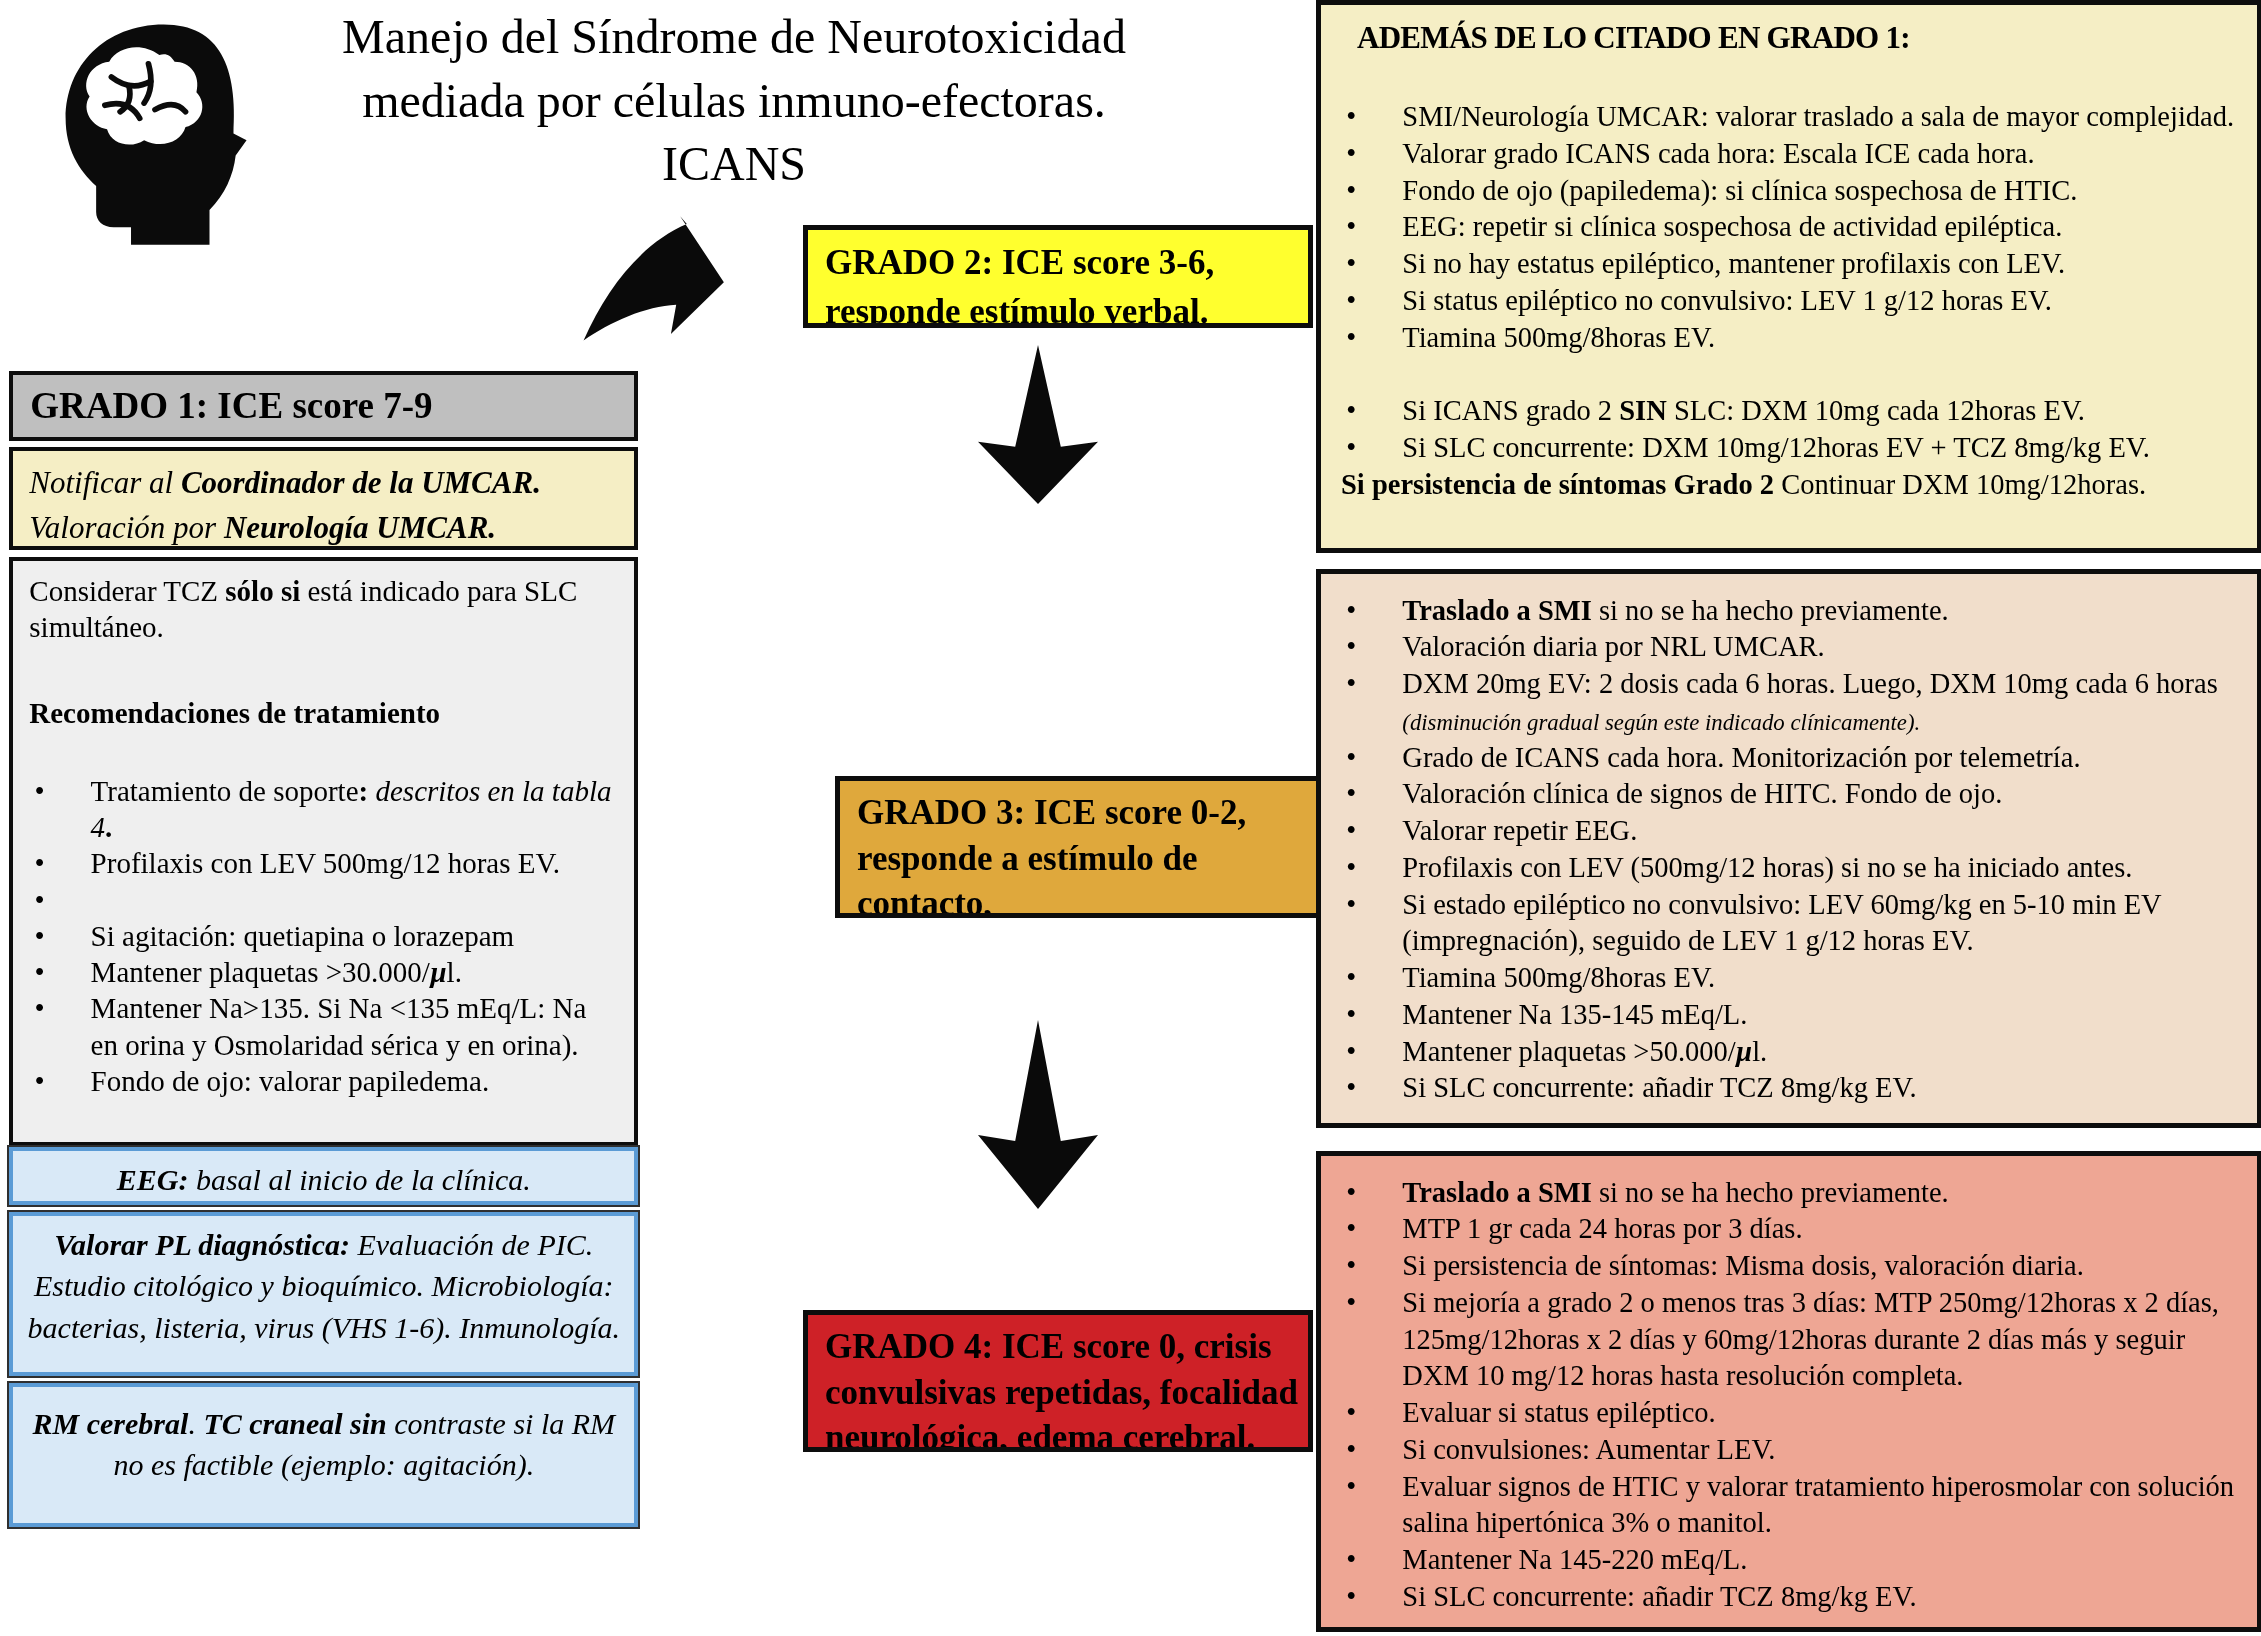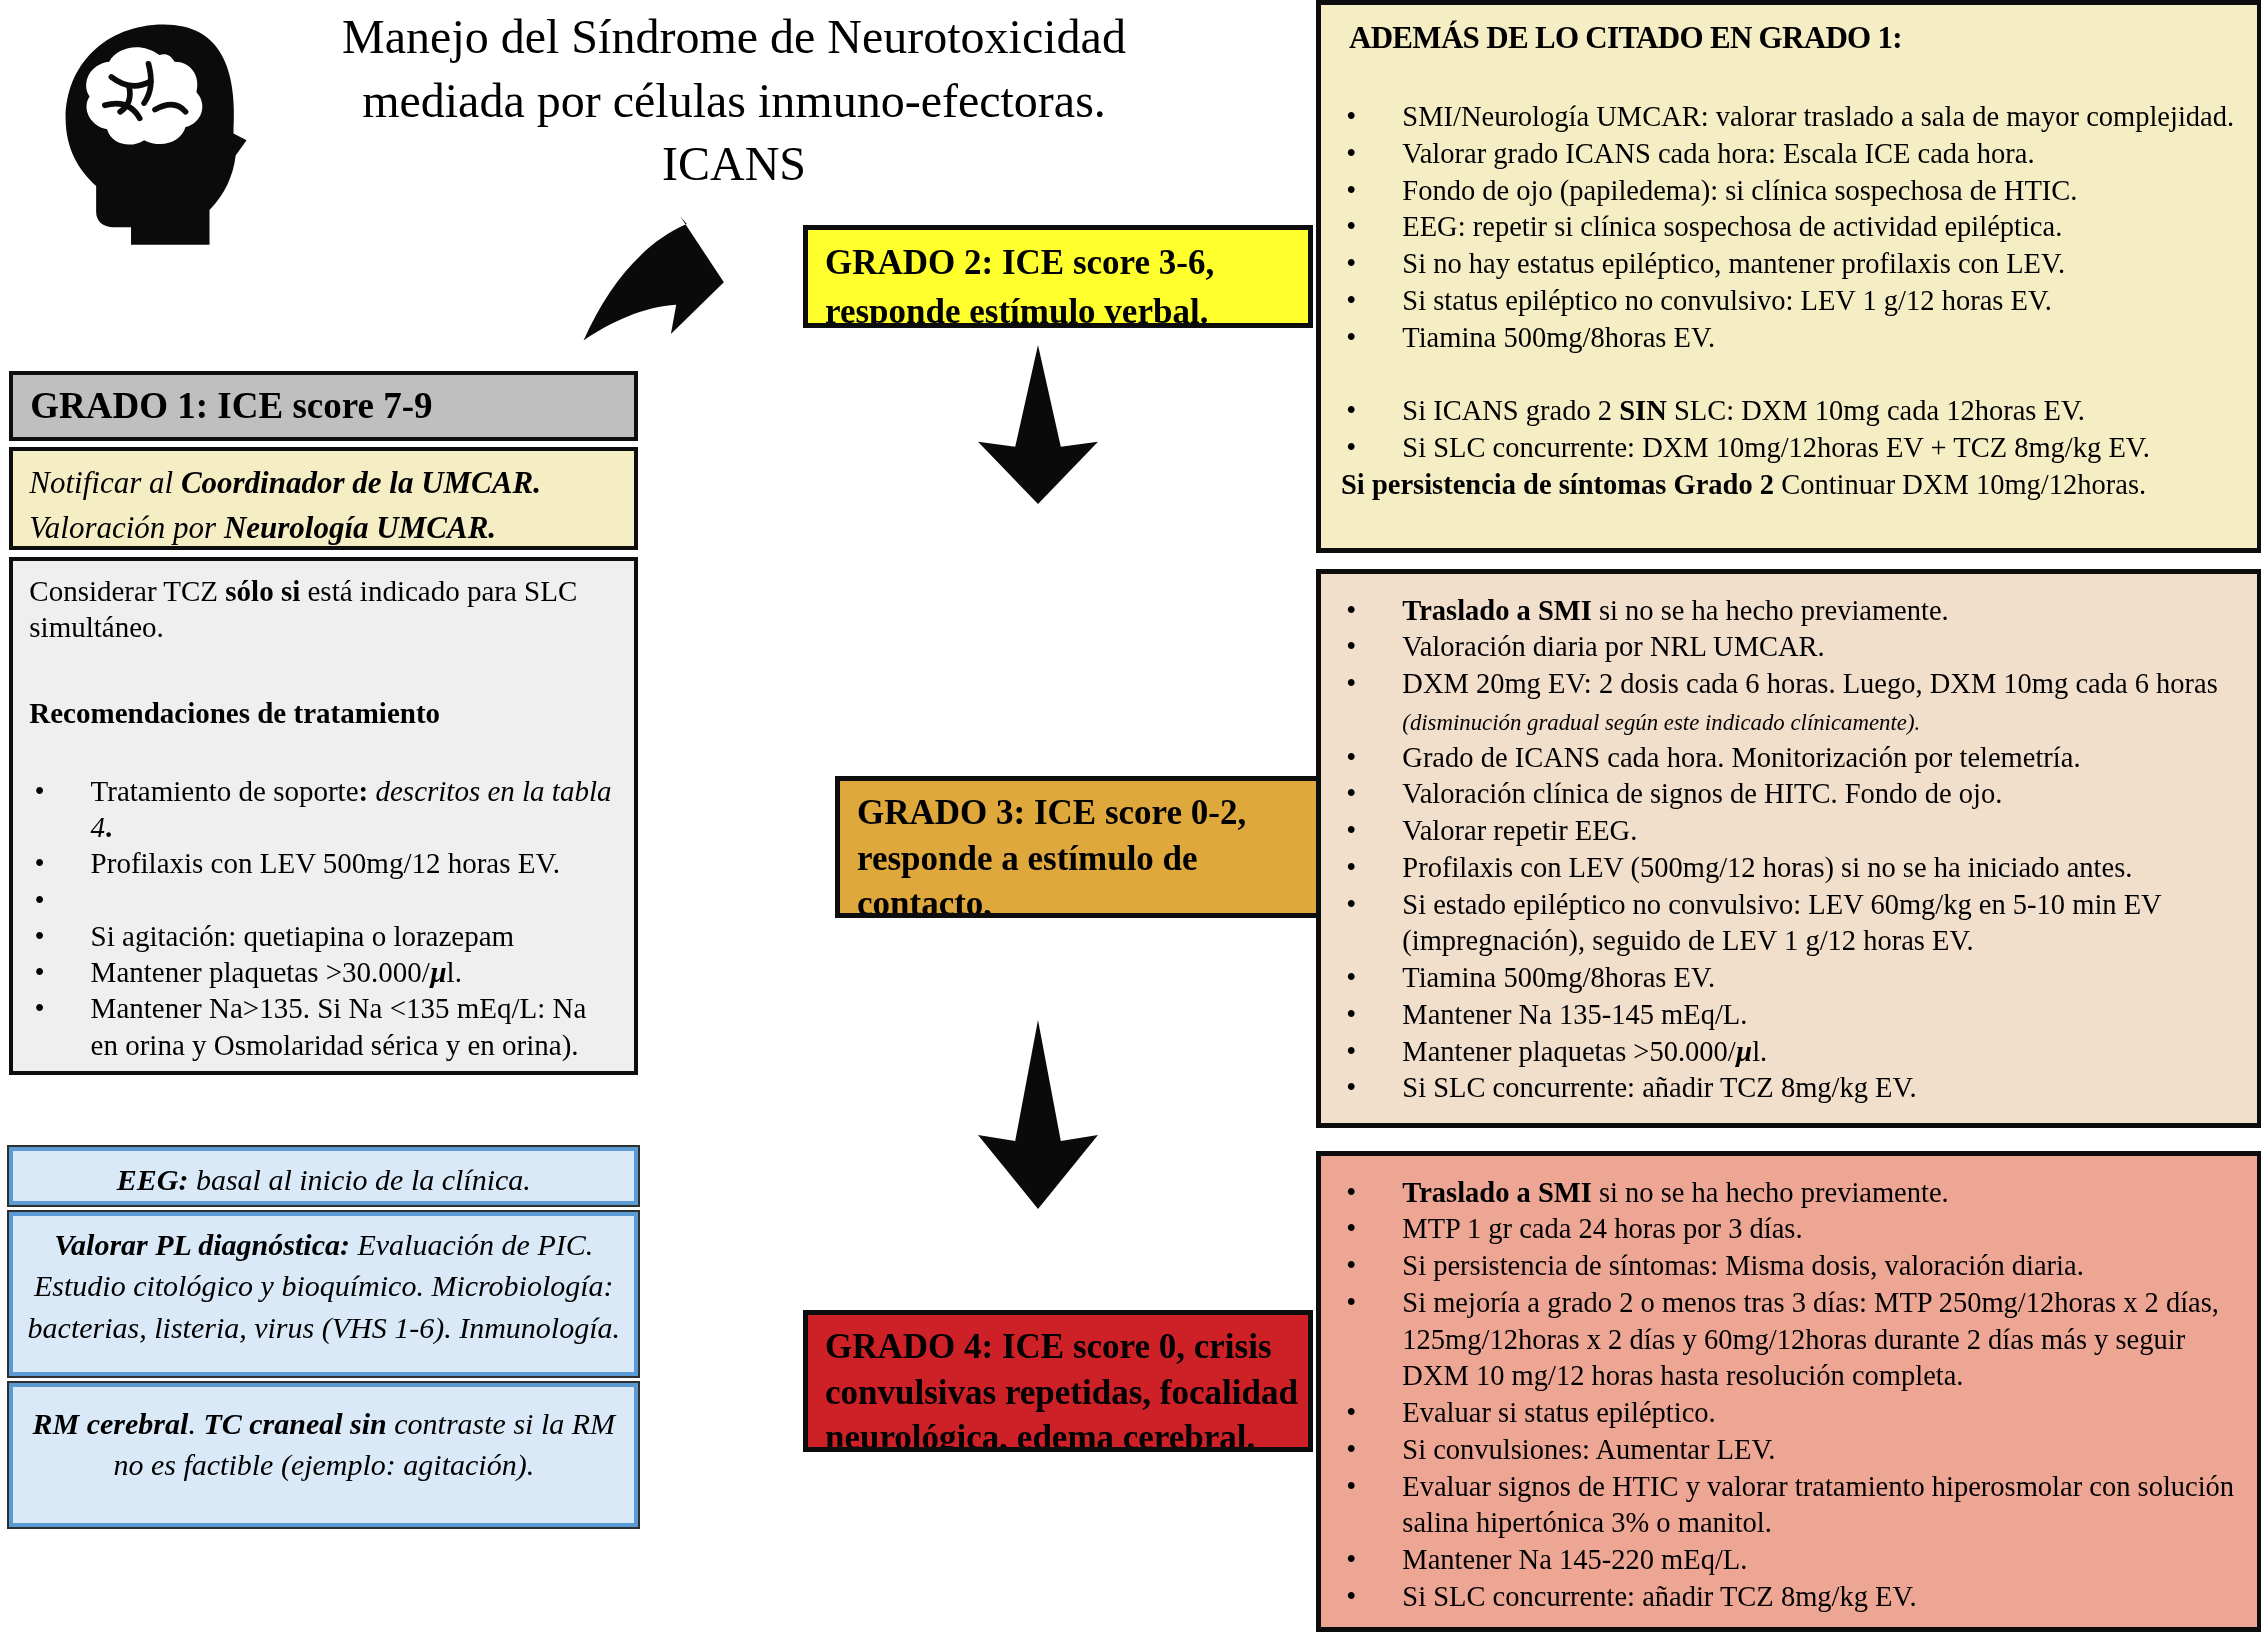--- a/index.html
+++ b/index.html
@@ -13,21 +13,21 @@
 
   
   .title{position:absolute;left:218px;top:5.3px;width:1032px;text-align:center;
          font-size:48px;line-height:1.32;white-space:pre-line;}
 
   
   .g1header{left:9.3px;top:371px;width:629px;height:70px;background:#bfbfbf;
             font-weight:bold;font-size:37px;padding:9.3px 0 0 17px;}
   .notify{left:9.3px;top:447px;width:629px;height:103px;background:#f5eec5;
           font-style:italic;font-size:31px;line-height:1.45;padding:10px 16px;}
-  .main{left:9.3px;top:557px;width:629px;height:518px;background:#efefef;
+  .main{left:9.3px;top:557px;width:629px;height:589px;background:#efefef;
         font-size:29px;line-height:1.25;padding:12px 16px 6.6px 16px;}
   .main .rec{font-weight:bold;margin:49px 0 42px 0;}
   .bluebox{left:9.3px;width:629px;background:#d9e9f7;border:4px solid #5b9bd5;
            box-shadow:0 0 0 2px #2f2f2f;font-size:30px;font-style:italic;
            text-align:center;line-height:1.38;}
   .eeg{top:1147px;height:58px;padding-top:8px;}
   .pl{top:1212px;height:164px;padding:8px 12px;}
   .rm{top:1383px;height:144px;padding:16px 17px;}
 
   
@@ -37,21 +37,21 @@
   .g2{top:225px;height:103px;background:#ffff2e;}
   .g3{top:776px;height:142px;background:#dfa83c;line-height:1.3;margin-left:32px;}
   .g4{top:1310px;height:142px;background:#ce2127;line-height:1.3;}
   .arrow{position:absolute;}
 
   
   .rbox{left:1316px;width:946px;border:5.3px solid #0d0d0d;font-size:28.5px;line-height:1.29;}
   .r1{top:0;height:553px;background:#f5eec5;padding:13.2px 17px 5.3px 20px;}
   .r2{top:569px;height:559px;background:#f1decb;padding:18.5px 17px 5.3px 20px;}
   .r3{top:1151px;height:481px;background:#eea694;padding:18.5px 17px 5.3px 20px;}
-  .r1 .hdr{font-weight:bold;font-size:31px;margin:0 0 41px 8px;letter-spacing:-0.7px;}
+  .r1 .hdr{font-weight:bold;font-size:31px;margin:0 0 41px 16px;letter-spacing:-0.7px;}
 
   ul.blist{list-style:none;margin:0;padding:0;}
   ul.blist li{display:flex;}
   ul.blist .blt{width:56px;flex:0 0 56px;padding-left:5.3px;}
   ul.blist .cnt{flex:1;}
   li.gap{margin-top:37px;}
 </style>
 </head>
 <body>
 

